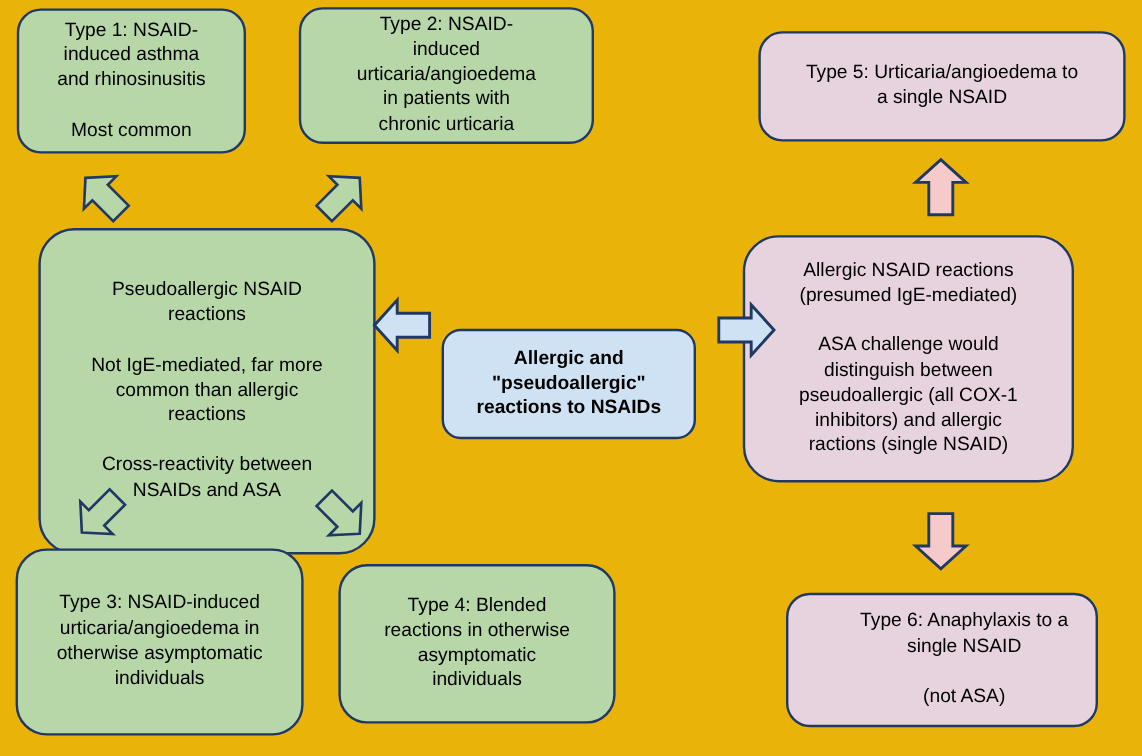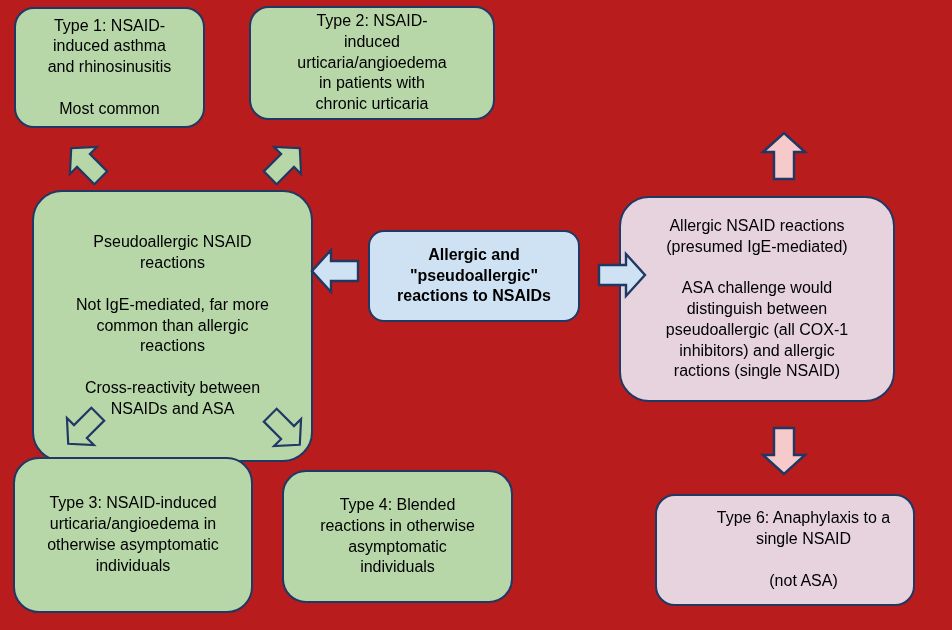--- a/index.html
+++ b/index.html
@@ -8,40 +8,40 @@
     --blue: #cfe2f3;
     --pink: #e7d3de;
     --salmon: #f6caca;
   }
   * { box-sizing: border-box; }
   html, body { margin: 0; padding: 0; background: #ffffff; }
   .canvas {
     position: relative;
     width: 952px;
     height: 630px;
-    background: #b91c1c;
+    background: #eab308;
     font-family: "Liberation Sans", sans-serif;
     overflow: hidden;
     color: #000;
   }
   .box {
     position: absolute;
     border: 2px solid var(--border);
     display: flex;
     align-items: center;
     justify-content: center;
     text-align: center;
     white-space: pre-line;
     font-size: 16px;
     line-height: 1.3;
     padding: 4px 10px;
   }
   .green-box { background: var(--green); }
   .pink-box  { background: var(--pink); }
-  .blue-box  { background: var(--blue); font-weight: bold; }
+  .blue-box  { background: var(--blue); font-weight: bold; margin-top: 44px; }
 
   .arrow { position: absolute; }
   .arrow svg { display: block; overflow: visible; }
   .arrow polygon { stroke: var(--border); stroke-width: 2.4; stroke-linejoin: miter; }
   .arrow-green polygon  { fill: var(--green); }
   .arrow-blue polygon   { fill: var(--blue); }
   .arrow-salmon polygon { fill: var(--salmon); }
 
   
   #box-type1   { left: 14px;  top: 7px;   width: 191px; height: 121px; border-radius: 20px; }
@@ -98,20 +98,22 @@
 
   <div class="box green-box" id="box-type4">Type 4: Blended
 reactions in otherwise
 asymptomatic
 individuals</div>
 
   <div class="box blue-box" id="box-center">Allergic and
 "pseudoallergic"
 reactions to NSAIDs</div>
 
+  <div class="box pink-box" id="box-type5">Type 5: Urticaria/angioedema to
+a single NSAID</div>
 
   <div class="box pink-box" id="box-allergic">Allergic NSAID reactions
 (presumed IgE-mediated)
 
 ASA challenge would
 distinguish between
 pseudoallergic (all COX-1
 inhibitors) and allergic
 ractions (single NSAID)</div>
 

